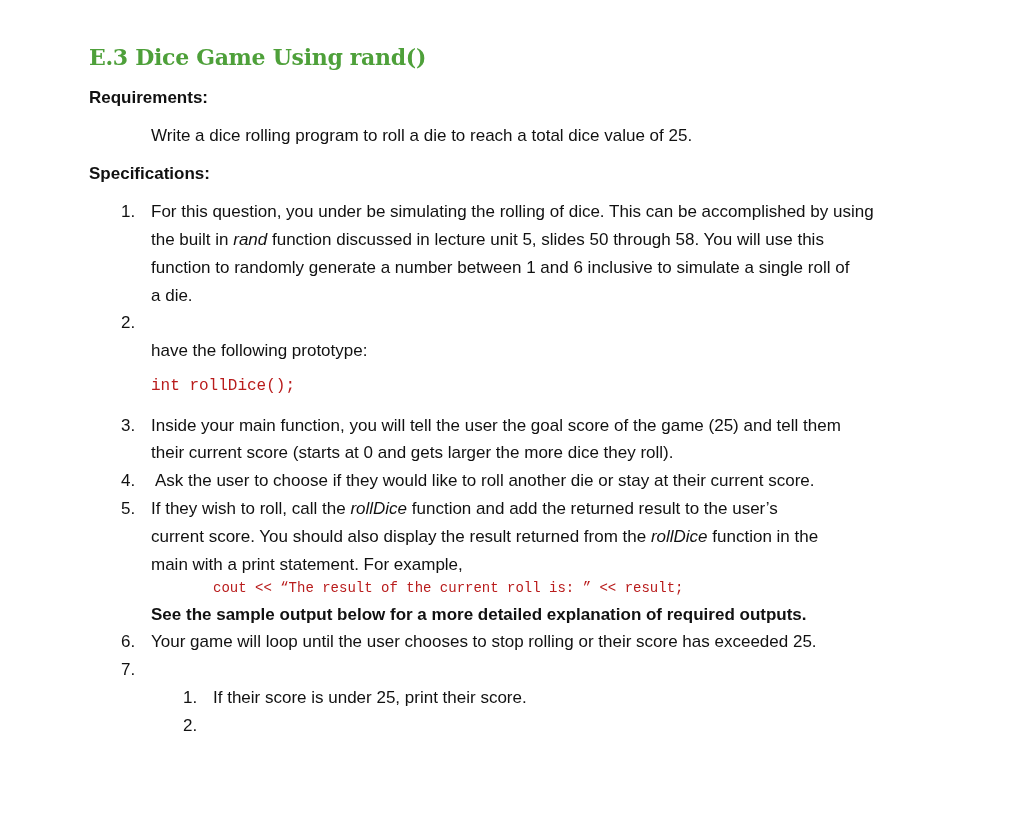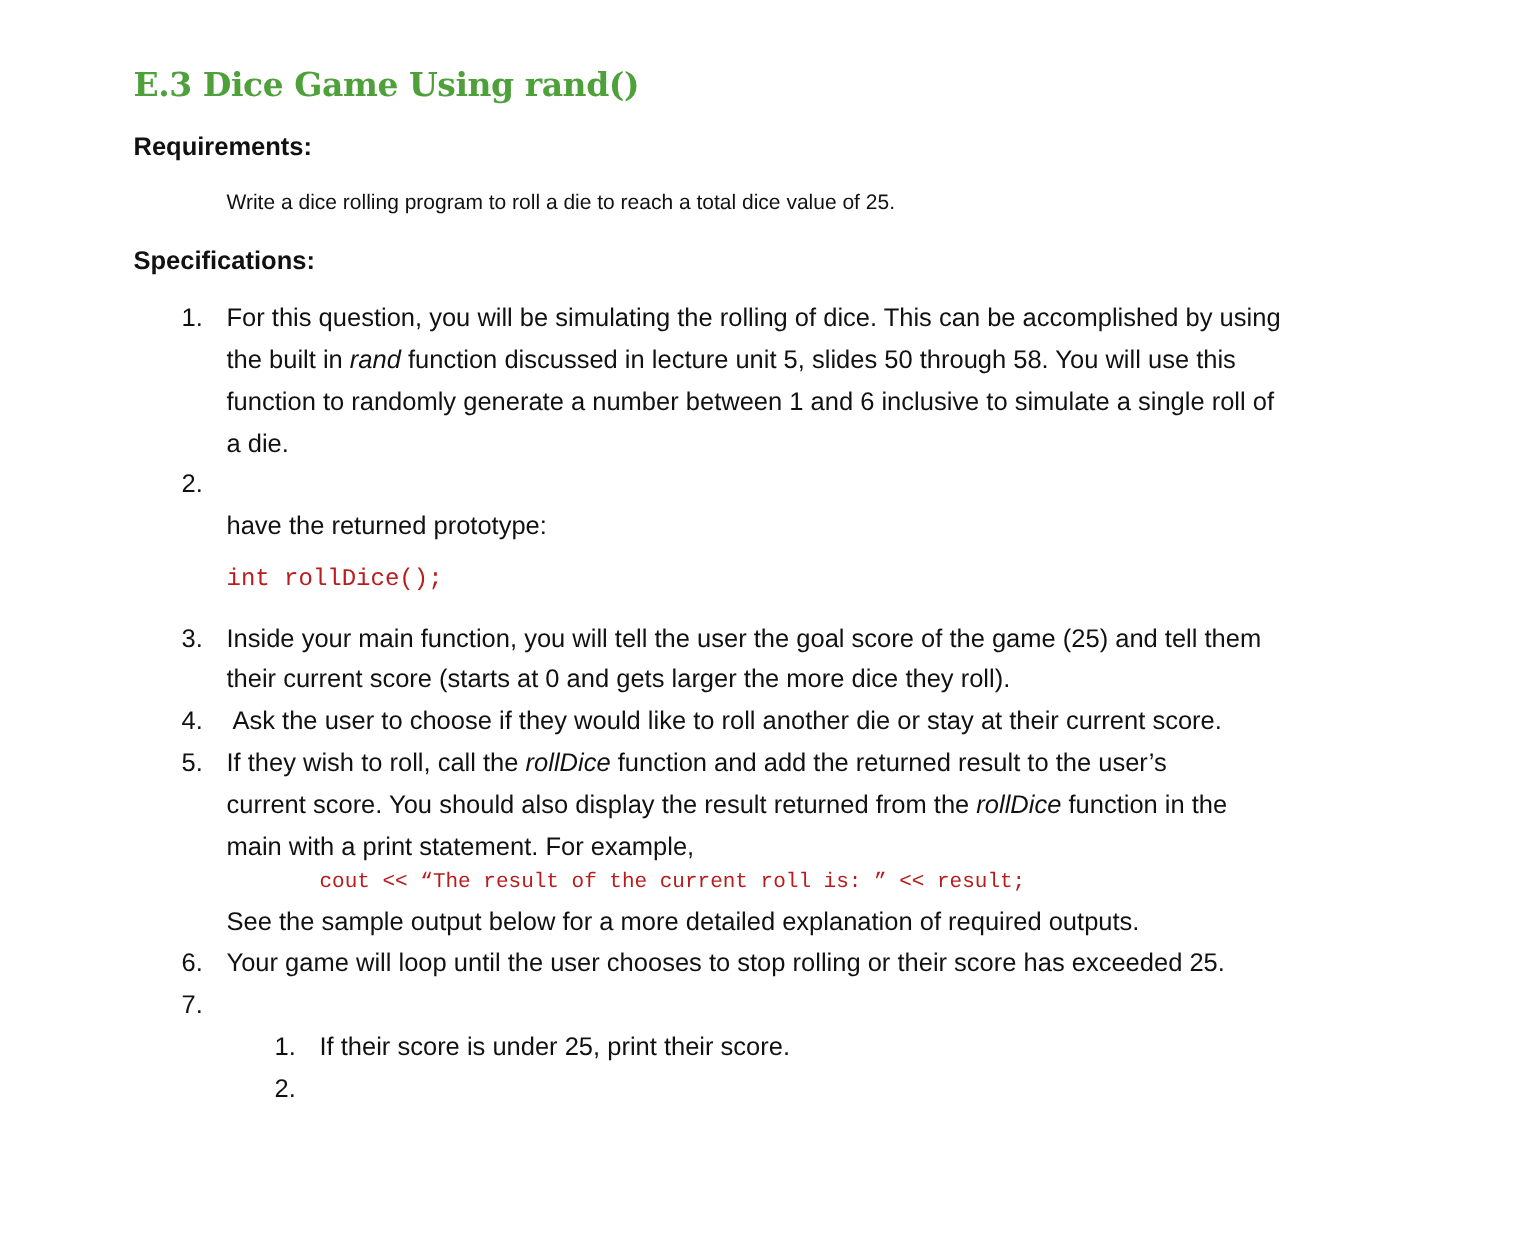--- a/index.html
+++ b/index.html
@@ -9,49 +9,49 @@
     }
     .page { position: absolute; left: 15px; top: 0; width: 1024px; height: 595px; }
     .title {
       position: absolute; left: 74px; top: 44px;
       font-family: "DejaVu Serif", serif; font-weight: bold; font-size: 22px;
       color: #4ea03a; letter-spacing: -0.3px;
     }
     .heading {
       position: absolute; left: 74px; font-weight: bold; font-size: 17px; color: #111;
     }
-    .req-text { position: absolute; left: 136px; top: 126px; font-size: 14px; }
+    .req-text { position: absolute; left: 136px; top: 126px; font-size: 17px; }
     .line { position: absolute; font-size: 17px; white-space: nowrap; }
     .num { position: absolute; font-size: 17px; }
     .code {
       position: absolute; font-family: "Liberation Mono", monospace; color: #b91c1c;
       white-space: pre;
     }
-    .bold { font-weight: normal; }
+    .bold { font-weight: bold; }
     i { font-style: italic; margin-top: 12px; }
   </style>
 </head>
 <body>
 
 <div class="page">
   <div class="title">E.3 Dice Game Using rand()</div>
 
   <div class="heading" style="top:88px">Requirements:</div>
   <div class="req-text">Write a dice rolling program to roll a die to reach a total dice value of 25.</div>
 
   <div class="heading" style="top:164px">Specifications:</div>
 
   <div class="num" style="left:106px;top:202px">1.</div>
-  <div class="line" style="left:136px;top:202px">For this question, you will be simulating the rolling of dice. This can be accomplished by using</div>
+  <div class="line" style="left:136px;top:202px">For this question, you under be simulating the rolling of dice. This can be accomplished by using</div>
   <div class="line" style="left:136px;top:230px"><span>the built in </span><i>rand</i><span> function discussed in lecture unit 5, slides 50 through 58. You will use this</span></div>
   <div class="line" style="left:136px;top:258px">function to randomly generate a number between 1 and 6 inclusive to simulate a single roll of</div>
   <div class="line" style="left:136px;top:286px">a die.</div>
 
   <div class="num" style="left:106px;top:313px">2.</div>
-  <div class="line" style="left:136px;top:341px">have the returned prototype:</div>
+  <div class="line" style="left:136px;top:341px">have the following prototype:</div>
   <div class="code" style="left:136px;top:377px;font-size:16px">int rollDice();</div>
 
   <div class="num" style="left:106px;top:416px">3.</div>
   <div class="line" style="left:136px;top:416px">Inside your main function, you will tell the user the goal score of the game (25) and tell them</div>
   <div class="line" style="left:136px;top:443px">their current score (starts at 0 and gets larger the more dice they roll).</div>
 
   <div class="num" style="left:106px;top:471px">4.</div>
   <div class="line" style="left:140px;top:471px">Ask the user to choose if they would like to roll another die or stay at their current score.</div>
 
   <div class="num" style="left:106px;top:499px">5.</div>

